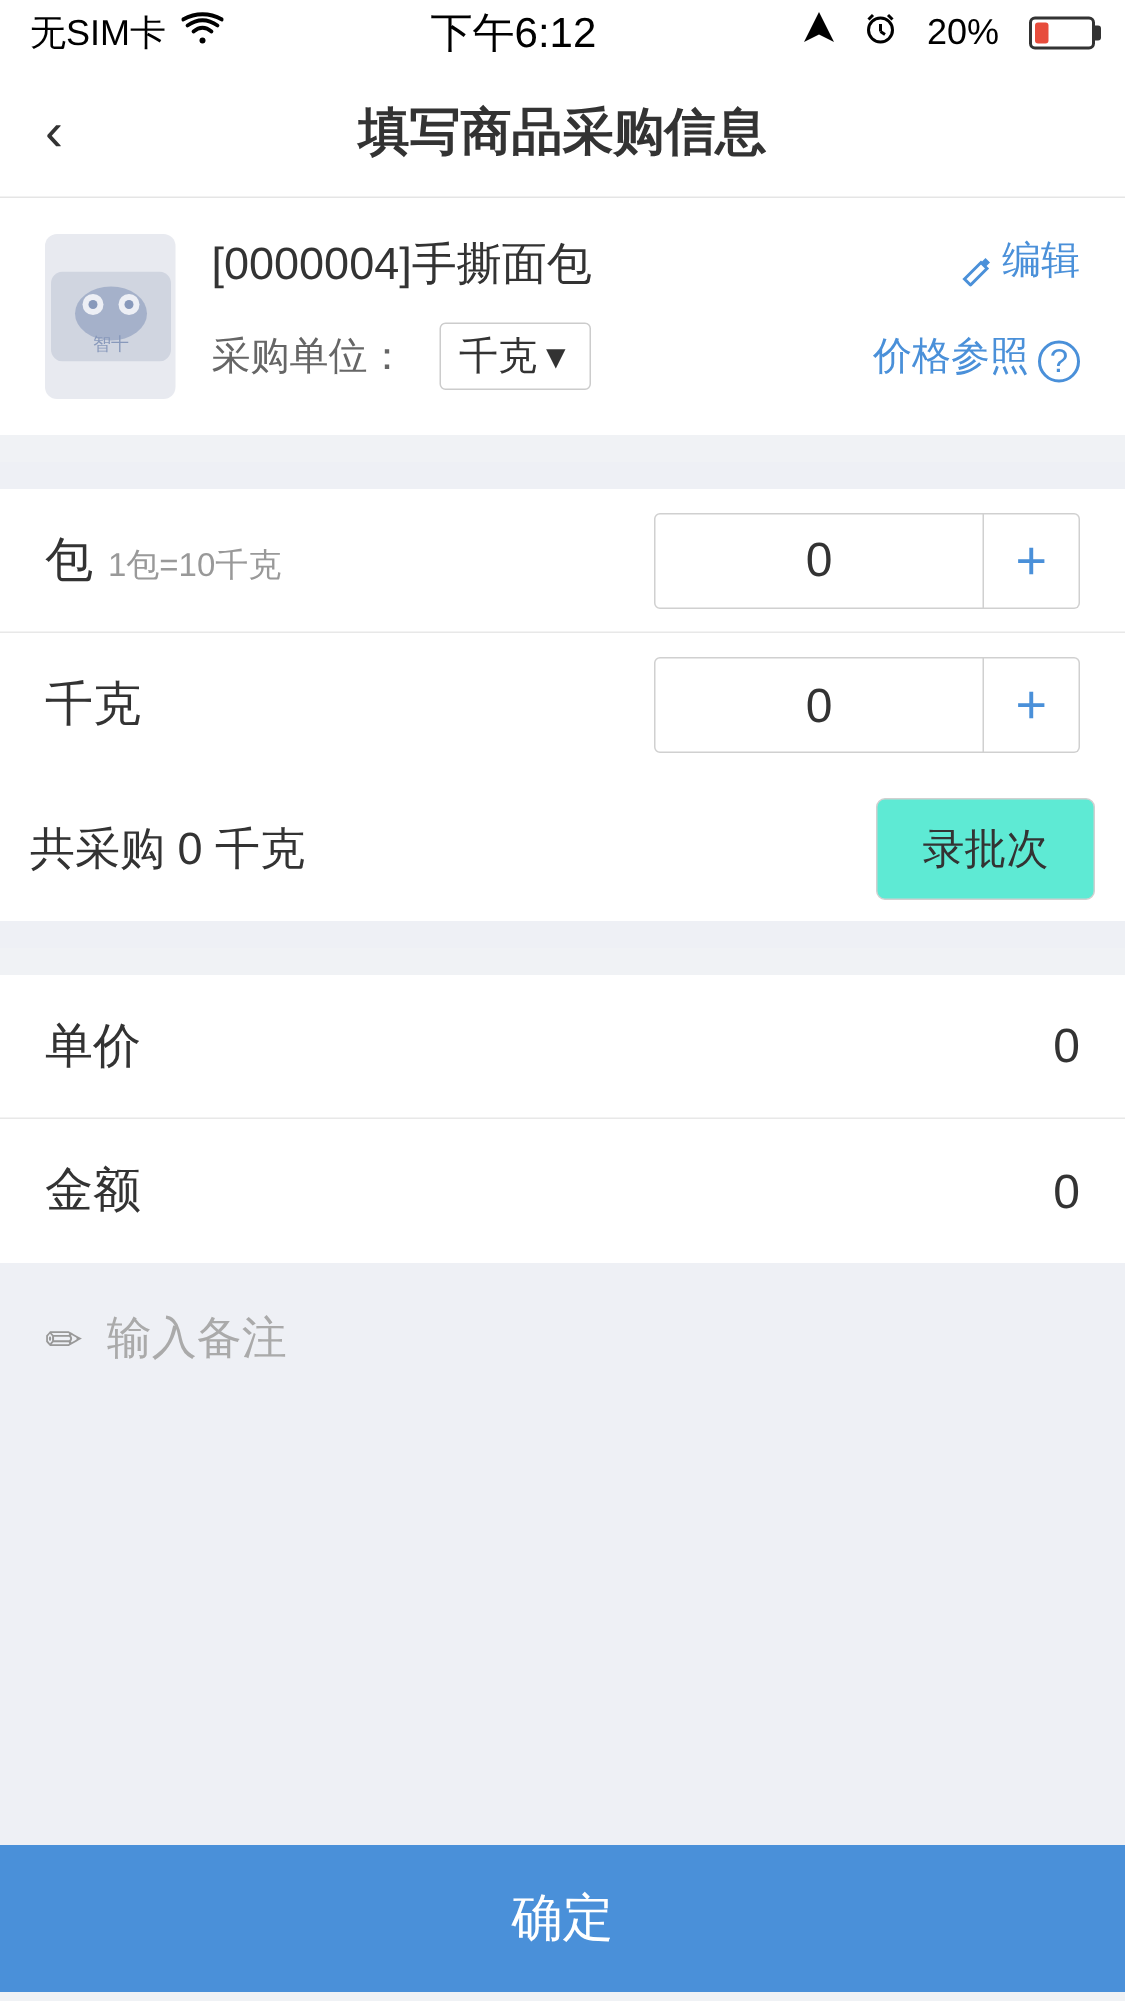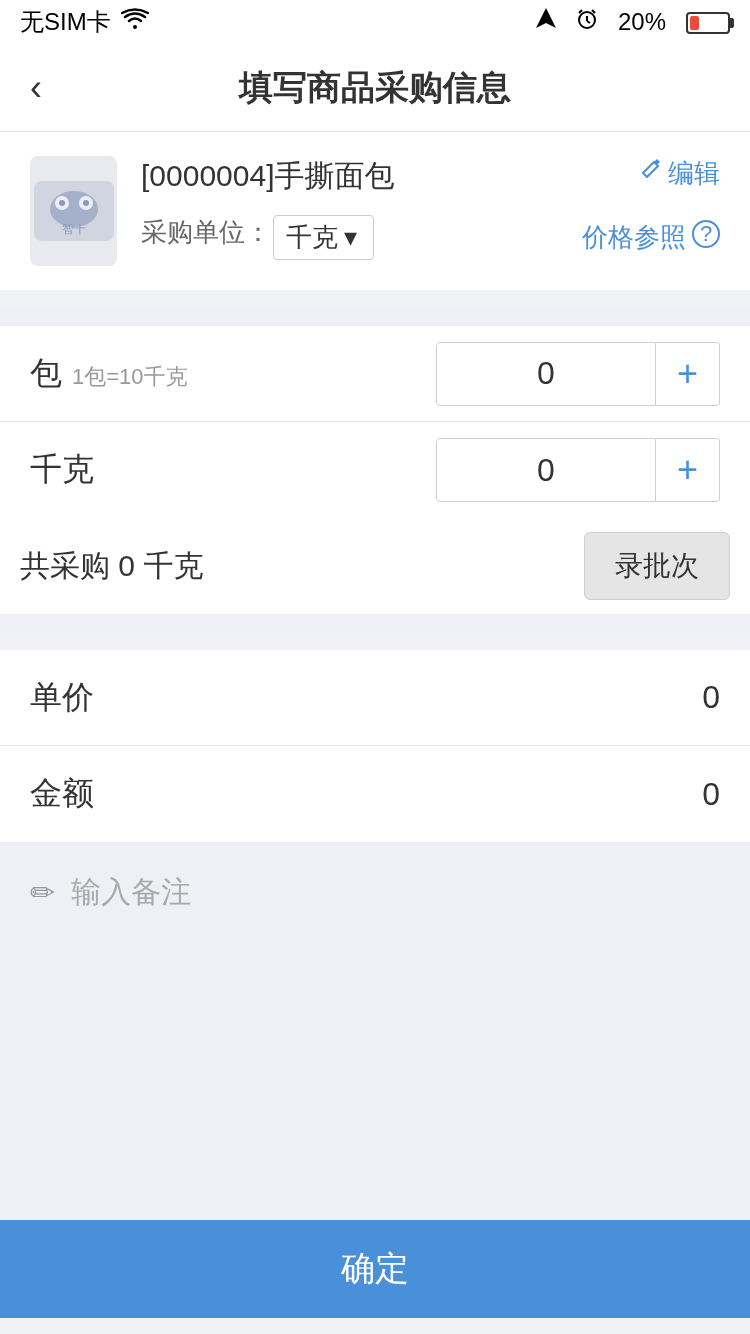--- a/index.html
+++ b/index.html
@@ -104,53 +104,53 @@
     }
     .product-name {
       font-size: 30px;
       font-weight: 500;
       color: #333;
     }
     .edit-btn {
       font-size: 26px;
       color: #4a90d9;
       display: flex;
-      align-items: flex-start;
+      align-items: flex-end;
       gap: 6px;
       cursor: pointer;
     }
     .product-meta {
       display: flex;
       align-items: center;
       justify-content: space-between;
     }
     .purchase-unit {
       display: flex;
-      align-items: flex-start;
-      gap: 2px;
+      align-items: center;
+      gap: 22px;
       font-size: 26px;
       color: #666;
     }
     .unit-selector {
       border: 1px solid #ccc;
       border-radius: 4px;
       padding: 4px 16px 4px 12px;
       font-size: 26px;
       color: #333;
       background: #fff;
       display: flex;
       align-items: center;
       gap: 6px;
       cursor: pointer;
     }
     .price-ref {
       font-size: 26px;
       color: #4a90d9;
       display: flex;
-      align-items: flex-start;
+      align-items: flex-end;
       gap: 6px;
       cursor: pointer;
     }
     .price-ref-circle {
       width: 28px; height: 28px;
       border: 2px solid #4a90d9;
       border-radius: 50%;
       display: flex; align-items: center; justify-content: center;
       font-size: 22px; color: #4a90d9;
     }
@@ -233,21 +233,21 @@
     .total-label {
       font-size: 30px;
       color: #333;
     }
     .batch-btn {
       border: 1px solid #d0d0d0;
       border-radius: 6px;
       padding: 14px 30px;
       font-size: 28px;
       color: #333;
-      background: #e5e5e5;
+      background: #5eead4;
       cursor: pointer;
     }
 
     
     .info-section {
       background: #fff;
       margin-top: 18px;
     }
     .info-row {
       display: flex;
@@ -295,21 +295,21 @@
     
     .confirm-btn-wrapper {
       width: 750px;
       height: 98px;
       background: #4a90d9;
       display: flex;
       align-items: center;
       justify-content: center;
       cursor: pointer;
       position: fixed;
-      bottom: 16px;
+      bottom: 6px;
       left: 0;
     }
     .confirm-btn-text {
       font-size: 34px;
       color: #fff;
       font-weight: 500;
     }
   </style>
 </head>
 <body>
@@ -319,20 +319,21 @@
     <span>无SIM卡</span>
     <span>
       <svg width="28" height="22" viewBox="0 0 28 22">
         <path d="M14 17 a2 2 0 1 1 0 4 a2 2 0 0 1 0-4z" fill="#000"></path>
         <path d="M8 13 Q14 8 20 13" stroke="#000" stroke-width="2.5" fill="none" stroke-linecap="round"></path>
         <path d="M4 9 Q14 2 24 9" stroke="#000" stroke-width="2.5" fill="none" stroke-linecap="round"></path>
         <path d="M1 5 Q14 -2 27 5" stroke="#000" stroke-width="2.5" fill="none" stroke-linecap="round"></path>
       </svg>
     </span>
   </div>
+  <div class="status-center">下午6:12</div>
   <div class="status-right">
     <span>
       <svg width="20" height="22" viewBox="0 0 20 22" fill="#000">
         <path d="M10 0 L20 20 L10 15 L0 20 Z"></path>
       </svg>
     </span>
     <span>
       <svg width="22" height="22" viewBox="0 0 22 22" fill="none" stroke="#000" stroke-width="2">
         <circle cx="11" cy="12" r="8"></circle>
         <line x1="11" y1="8" x2="11" y2="13"></line>

